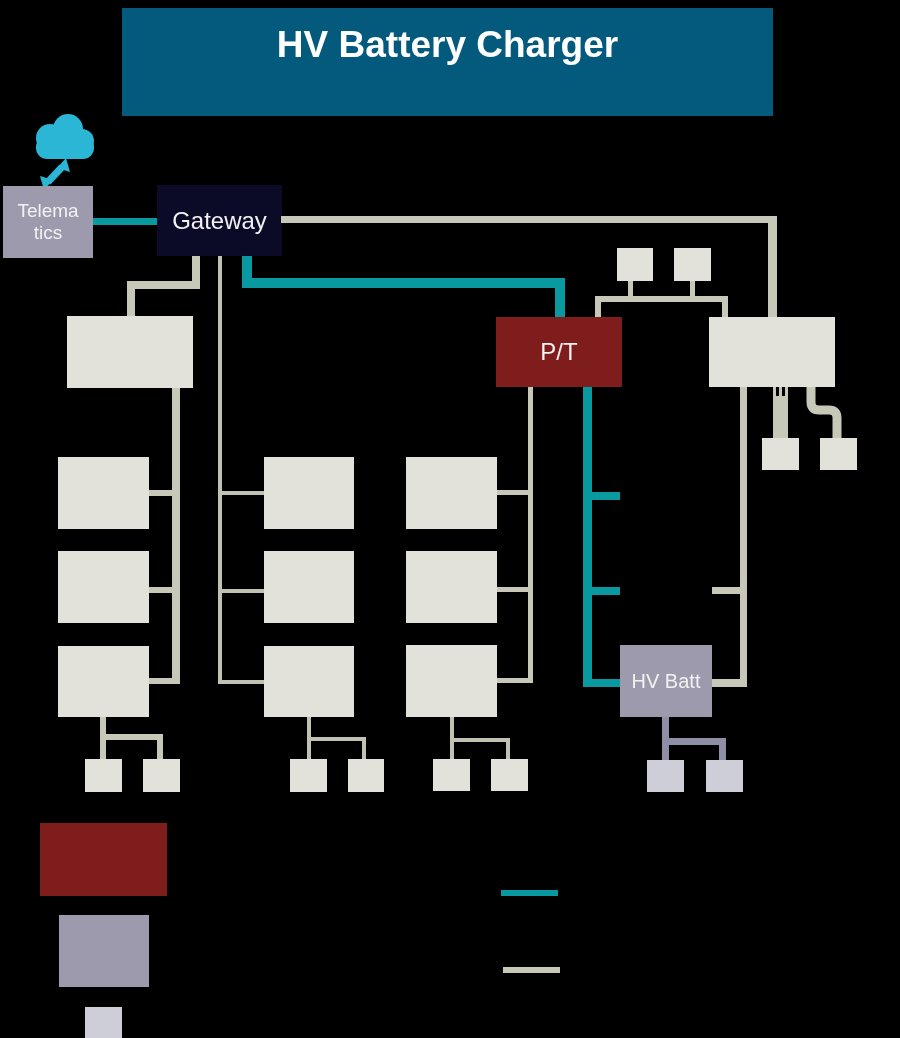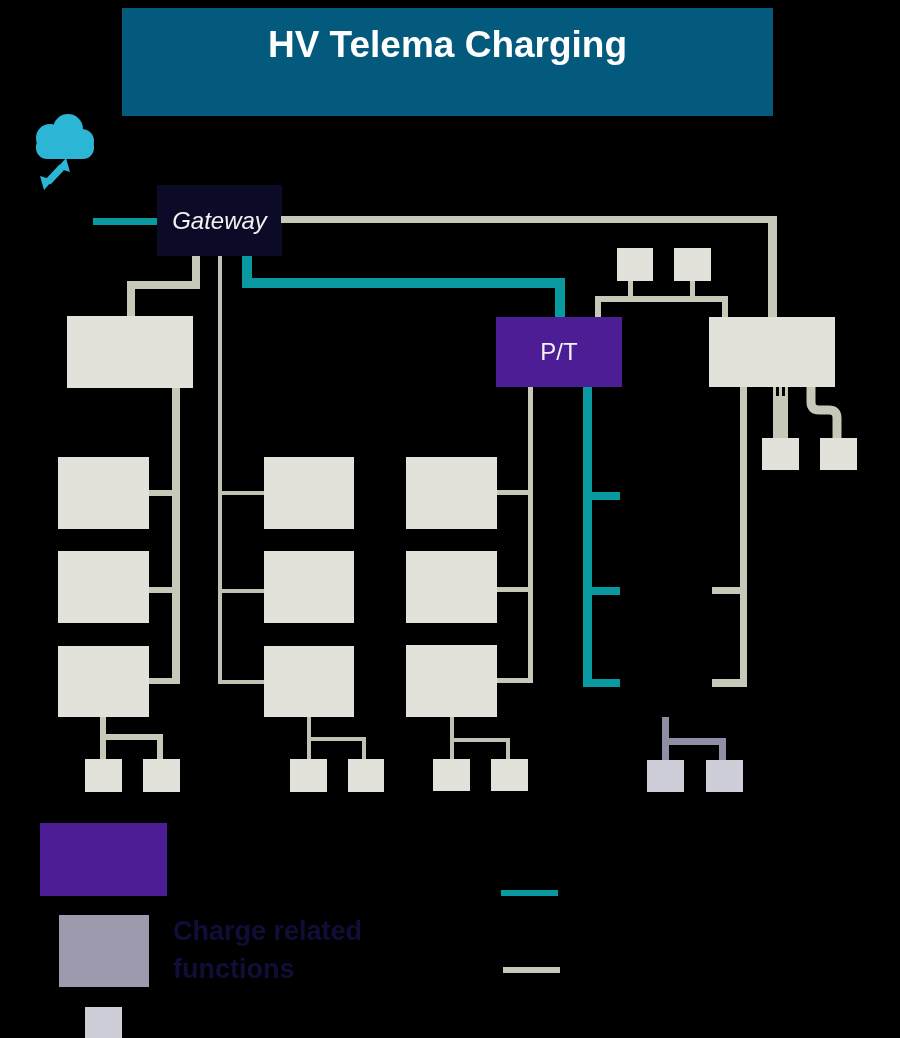--- a/index.html
+++ b/index.html
@@ -3,63 +3,69 @@
 <meta charset="utf-8">
 <style>
   html,body{margin:0;padding:0;background:#000;}
   #stage{
     position:relative;width:900px;height:1038px;background:#000;overflow:hidden;
     font-family:"Liberation Sans","DejaVu Sans",sans-serif;
   }
   .abs{position:absolute;}
   .box{position:absolute;display:flex;align-items:center;justify-content:center;
        text-align:center;box-sizing:border-box;}
-  .c-blue{background:#4c1d95;}
-  .c-navy{background:#0b0b28;font-style:italic;}
+  .c-blue{background:#7f1d1d;}
+  .c-navy{background:#0b0b28;}
   .c-purple{background:#9c9aac;}
   .c-ecu{background:#e2e2da;}
   .c-lav{background:#cdced8;}
   .l-gray{background:#c8c8b8;}
   .l-gray-thin{background:#c2c2b2;}
   .l-teal{background:#0999a0;}
   .l-lav{background:#8e8ea4;}
   .t-white{color:#f2f2f2;}
   .title-bar{position:absolute;left:122px;top:8px;width:651px;height:108px;
     background:#045a7c;color:#ffffff;font-weight:bold;font-size:37px;
     text-align:center;padding-top:16px;box-sizing:border-box;}
   .node-label{line-height:1.15;}
   .legend-text{position:absolute;left:173px;top:912px;width:250px;
     color:#0e0e38;font-weight:bold;font-size:27px;line-height:38px;}
 </style>
 </head>
 <body>
 
 <div id="stage">
 
-  <div class="title-bar">HV Telema Charging</div>
+  <div class="title-bar">HV Battery Charger</div>
 
   <span class="abs" style="left:28px;top:112px;width:72px;height:52px;">
     <svg width="72" height="52" viewBox="0 0 72 52">
       <g fill="#2cb6d6">
         <circle cx="22" cy="26" r="14"></circle>
         <circle cx="40" cy="17" r="15"></circle>
         <circle cx="54" cy="29" r="12"></circle>
         <rect x="8" y="24" width="58" height="23" rx="11"></rect>
       </g>
     </svg>
   </span>
 
   <span class="abs" style="left:38px;top:158px;width:34px;height:32px;">
     <svg width="34" height="32" viewBox="0 0 34 32">
       <line x1="10" y1="24" x2="24" y2="9" stroke="#2cb6d6" stroke-width="7"></line>
       <polygon points="28,0 32,14 19,10" fill="#2cb6d6"></polygon>
       <polygon points="6,32 2,18 15,22" fill="#2cb6d6"></polygon>
     </svg>
   </span>
 
+  <div class="box c-purple t-white node-label" style="left:3px;top:186px;width:90px;height:72px;font-size:19px;">
+    <div>
+      <div>Telema</div>
+      <div>tics</div>
+    </div>
+  </div>
 
   <div class="abs l-teal" style="left:93px;top:218px;width:64px;height:7px;"></div>
 
   <div class="box c-navy t-white" style="left:157px;top:185px;width:125px;height:71px;font-size:24px;">
     <span>Gateway</span>
   </div>
 
   <div class="abs l-gray" style="left:281px;top:216px;width:496px;height:7px;"></div>
   <div class="abs l-gray" style="left:768px;top:216px;width:9px;height:101px;"></div>
 
@@ -117,20 +123,23 @@
 
   <div class="box c-blue t-white" style="left:496px;top:317px;width:126px;height:70px;font-size:24px;">
     <span>P/T</span>
   </div>
 
   <div class="abs l-teal" style="left:583px;top:387px;width:9px;height:300px;"></div>
   <div class="abs l-teal" style="left:592px;top:492px;width:28px;height:8px;"></div>
   <div class="abs l-teal" style="left:592px;top:587px;width:28px;height:8px;"></div>
   <div class="abs l-teal" style="left:592px;top:679px;width:28px;height:8px;"></div>
 
+  <div class="box c-purple t-white" style="left:620px;top:645px;width:92px;height:72px;font-size:20px;">
+    <span>HV Batt</span>
+  </div>
 
   <div class="abs l-gray" style="left:740px;top:387px;width:7px;height:300px;"></div>
   <div class="abs l-gray" style="left:712px;top:587px;width:28px;height:7px;"></div>
   <div class="abs l-gray" style="left:712px;top:679px;width:35px;height:8px;"></div>
 
   <div class="abs l-lav" style="left:662px;top:717px;width:7px;height:43px;"></div>
   <div class="abs l-lav" style="left:662px;top:738px;width:64px;height:7px;"></div>
   <div class="abs l-lav" style="left:719px;top:738px;width:7px;height:22px;"></div>
   <div class="box c-lav" style="left:647px;top:760px;width:37px;height:32px;"></div>
   <div class="box c-lav" style="left:706px;top:760px;width:37px;height:32px;"></div>
@@ -155,20 +164,16 @@
       <path d="M 11 2 V 17 Q 11 25 19 25 H 29 Q 37 25 37 33 V 53" fill="none" stroke="#c8c8b8" stroke-width="9"></path>
     </svg>
   </span>
 
   <div class="box c-ecu" style="left:762px;top:438px;width:37px;height:32px;"></div>
   <div class="box c-ecu" style="left:820px;top:438px;width:37px;height:32px;"></div>
 
   <div class="box c-blue" style="left:40px;top:823px;width:127px;height:73px;"></div>
   <div class="abs l-teal" style="left:501px;top:890px;width:57px;height:6px;"></div>
   <div class="box c-purple" style="left:59px;top:915px;width:90px;height:72px;"></div>
-  <div class="legend-text">
-    <div>Charge related</div>
-    <div>functions</div>
-  </div>
   <div class="abs l-gray" style="left:503px;top:967px;width:57px;height:6px;"></div>
   <div class="box c-lav" style="left:85px;top:1007px;width:37px;height:31px;"></div>
 
 </div>
 
 </body></html>

